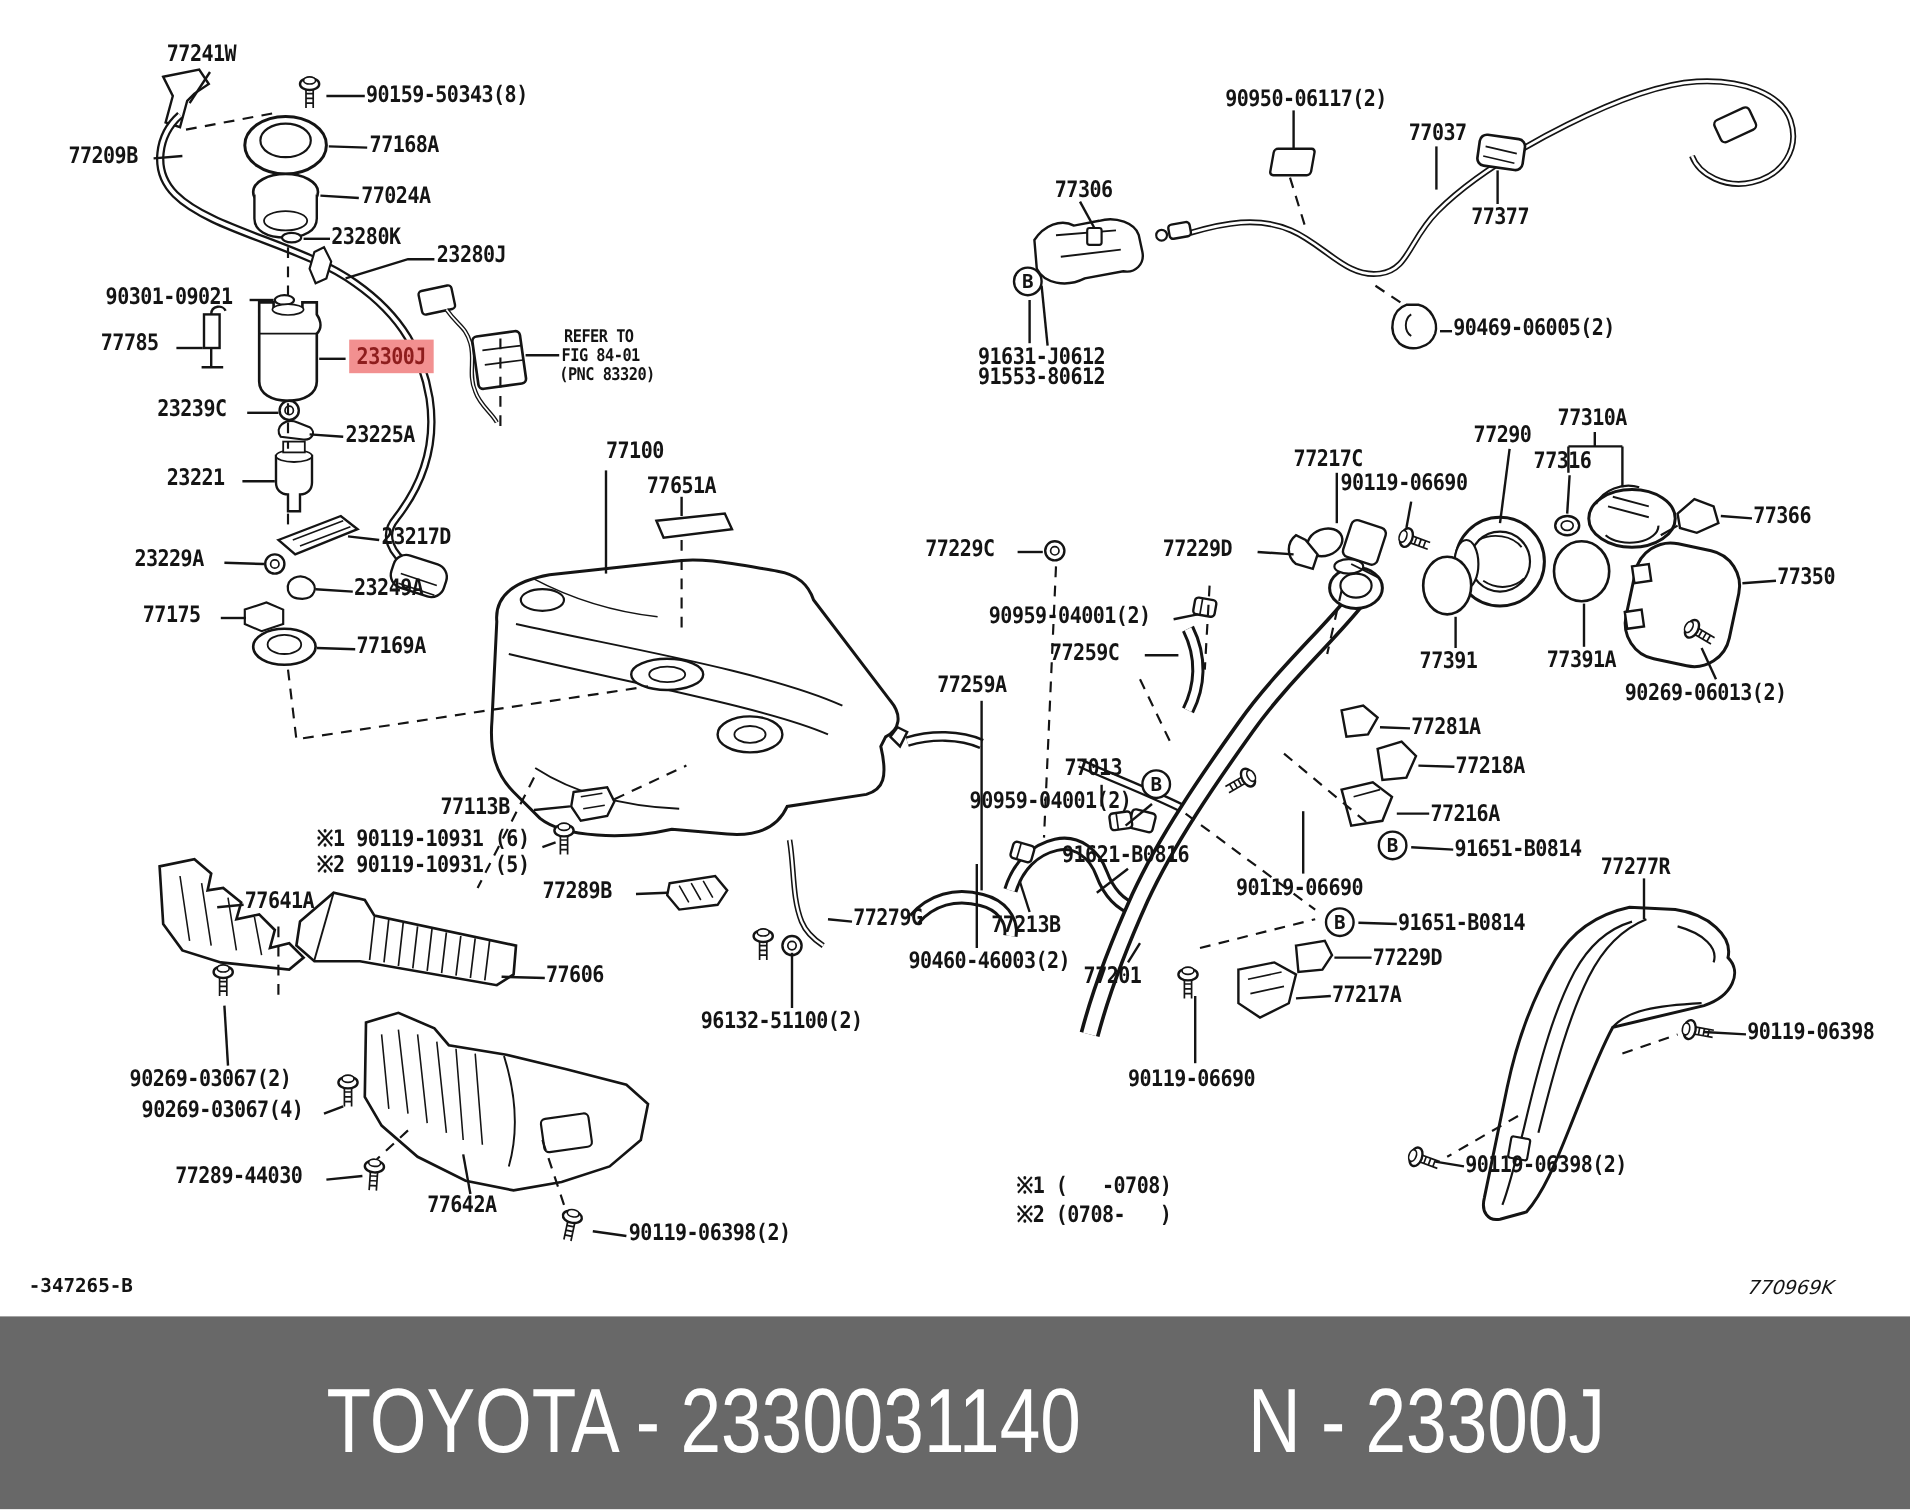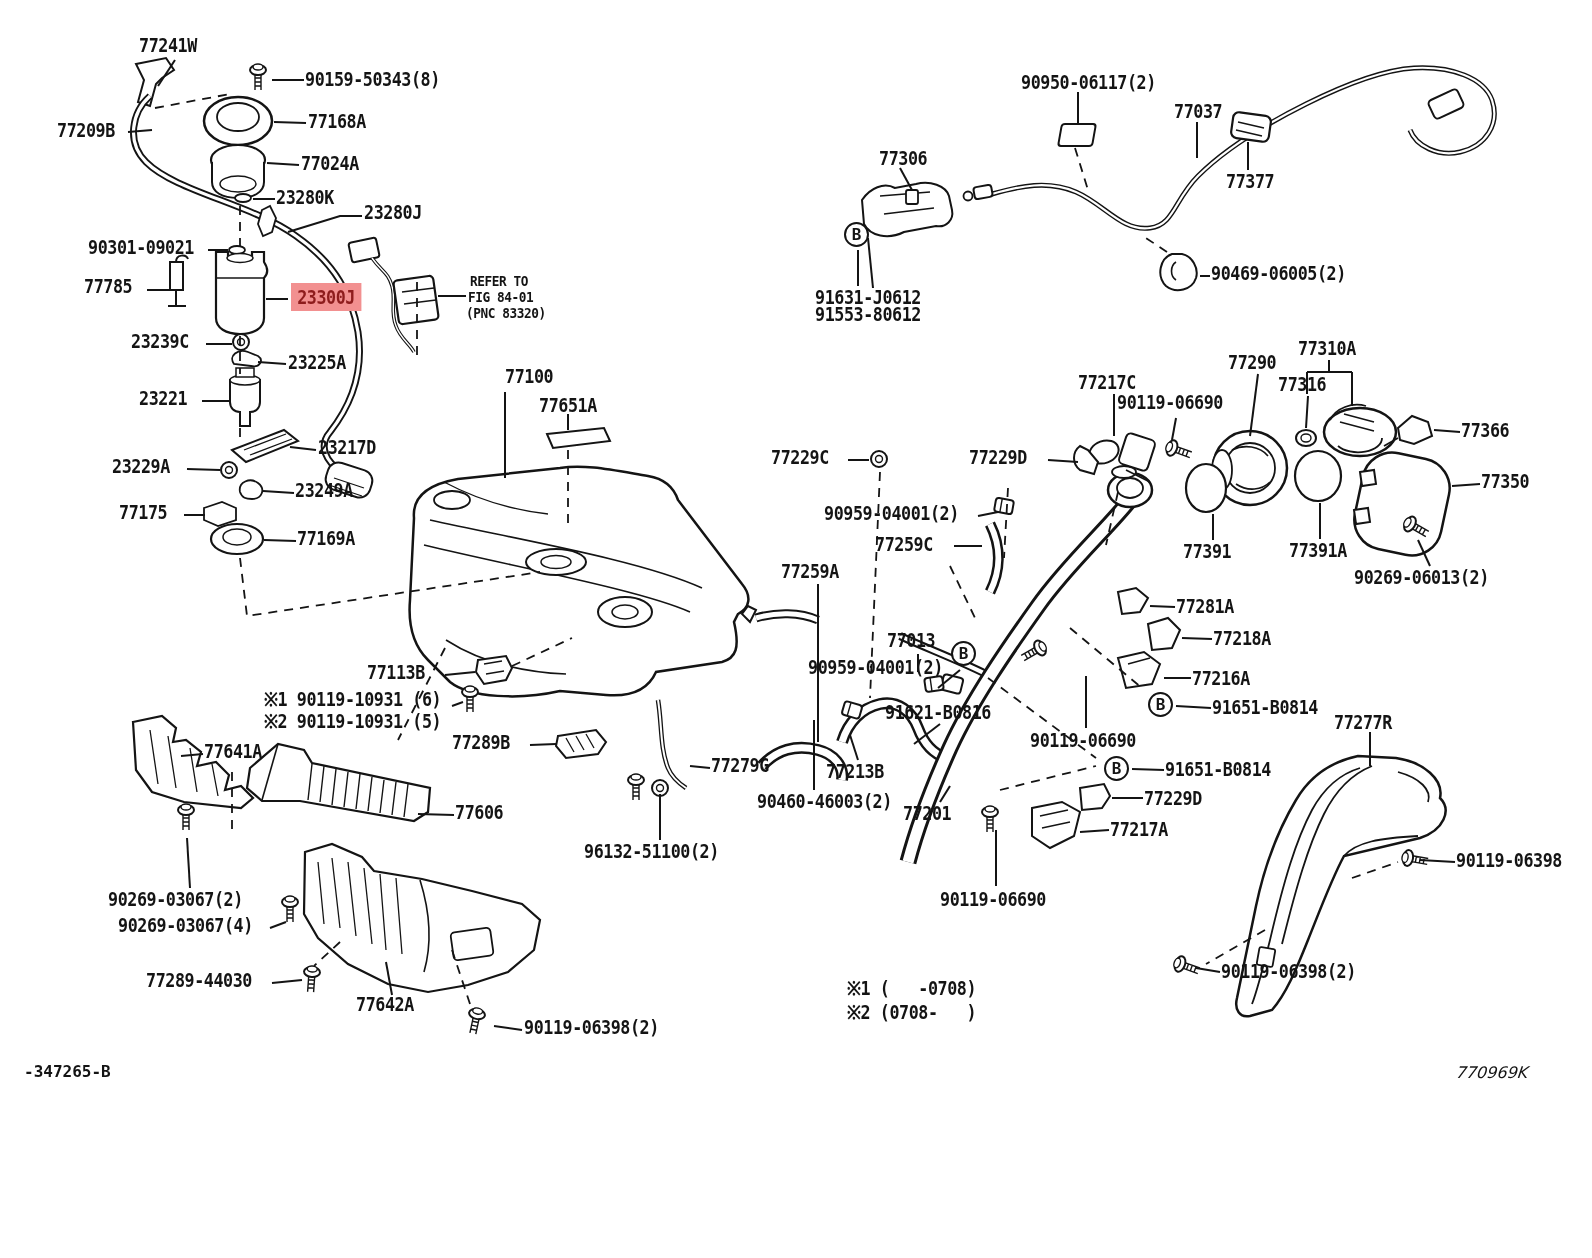--- a/index.html
+++ b/index.html
@@ -404,14 +404,18 @@
       <div class="plabel" style="left: 1211px; top: 264px;">90469-06005(2)</div>
       <div class="bcallout" style="left: 844px; top: 222px;">B</div>
       <div class="bcallout" style="left: 951px; top: 641px;">B</div>
       <div class="bcallout" style="left: 1148px; top: 692px;">B</div>
       <div class="bcallout" style="left: 1104px; top: 756px;">B</div>
     </div>
 
   <div class="corner" style="left:24px;top:1062px;">-347265-B</div>
   <div class="corner right" style="left:1457px;top:1063px;">770969K</div>
 
+  <div id="banner">
+    <div class="banner-text" style="left:272px;">TOYOTA - 2330031140</div>
+    <div class="banner-text" style="left:1040px;">N - 23300J</div>
+  </div>
 
 </div>
 
 </body></html>

